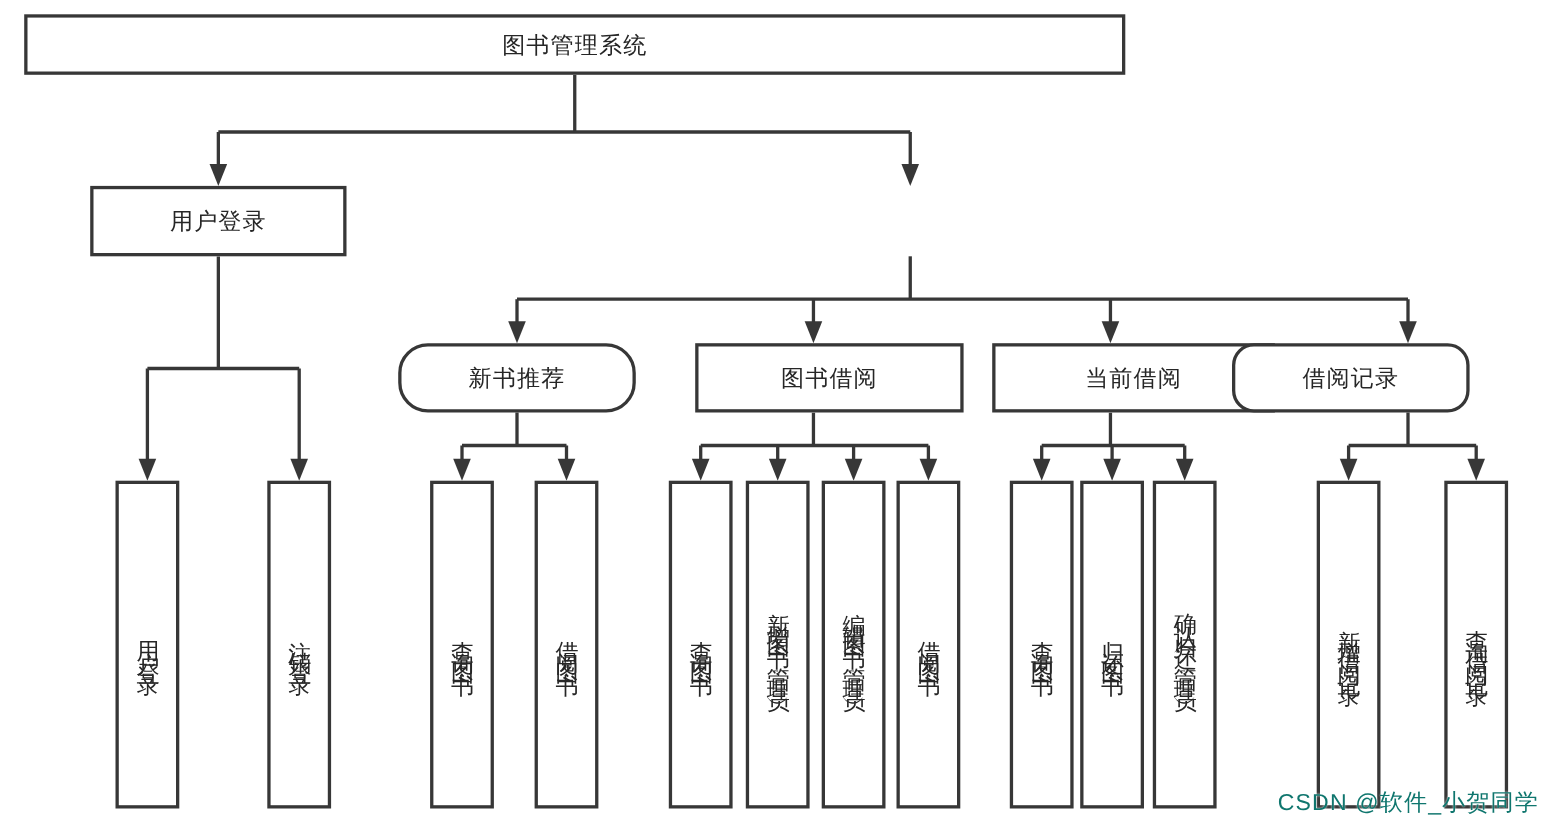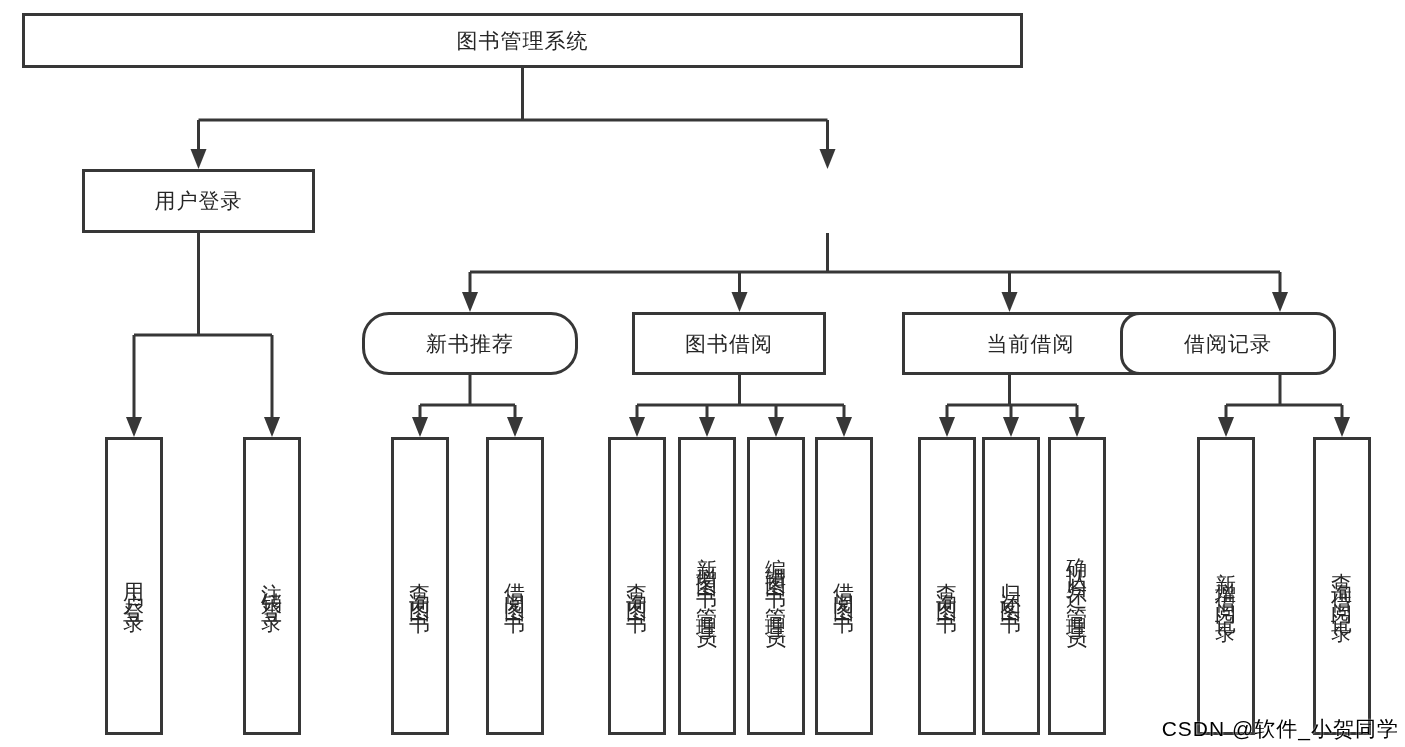--- a/index.html
+++ b/index.html
@@ -29,21 +29,21 @@
   .hlabel {
     font-size: 21px;
     letter-spacing: 1px;
     white-space: nowrap;
   }
   .root   { left: 22px;  top: 13px;  width: 1001px; height: 55px; }
   .l2a    { left: 82px;  top: 169px; width: 233px;  height: 64px; }
   .l2b    { left: 710px; top: 169px; width: 235px;  height: 64px; }
   .l3     { top: 312px;  height: 63px; }
   .l3a    { left: 362px;  width: 216px; border-radius: 27px; }
-  .l3b    { left: 632px;  width: 194px; }
+  .l3b    { left: 632px;  width: 244px; }
   .l3c    { left: 902px;  width: 257px; }
   .l3d    { left: 1120px; width: 216px; border-radius: 20px; }
   .leaf   { top: 437px; height: 298px; width: 58px; }
   .vlabel {
     writing-mode: vertical-rl;
     text-orientation: mixed;
     font-size: 21px;
     letter-spacing: 10px;
     line-height: 1;
     white-space: nowrap;
@@ -59,21 +59,21 @@
   .leaf9  { left: 918px; }
   .leaf10 { left: 982px; }
   .leaf11 { left: 1048px; }
   .leaf12 { left: 1197px; }
   .leaf13 { left: 1313px; }
   .watermark {
     position: absolute;
     right: 6px;
     bottom: 4px;
     font-size: 21px;
-    color: #000000;
+    color: #0f766e;
     text-shadow: 0 0 2px #ffffff;
     letter-spacing: 1px;
     white-space: nowrap;
   }
 </style>
 </head>
 <body>
 
 <div class="canvas">
 

